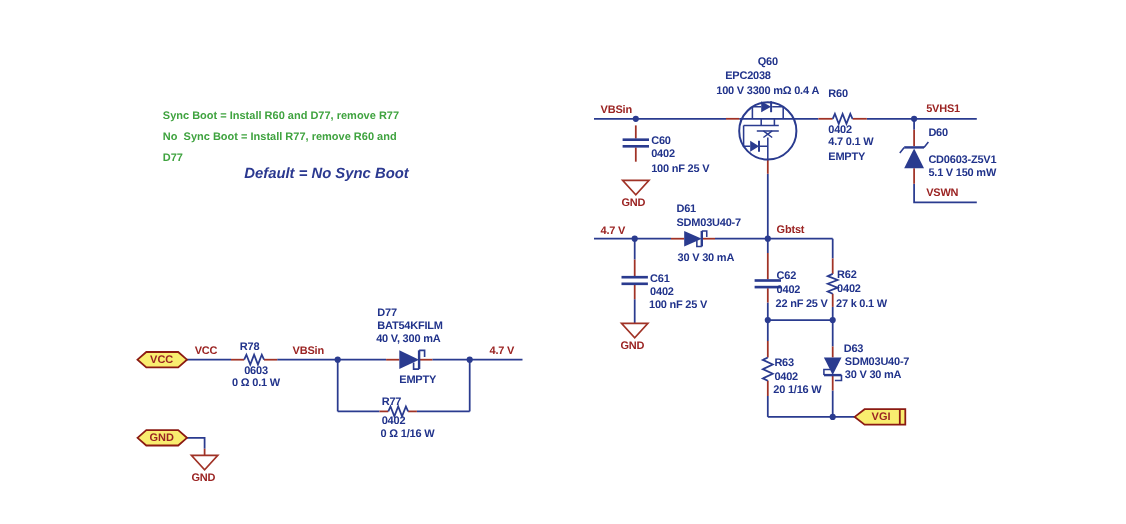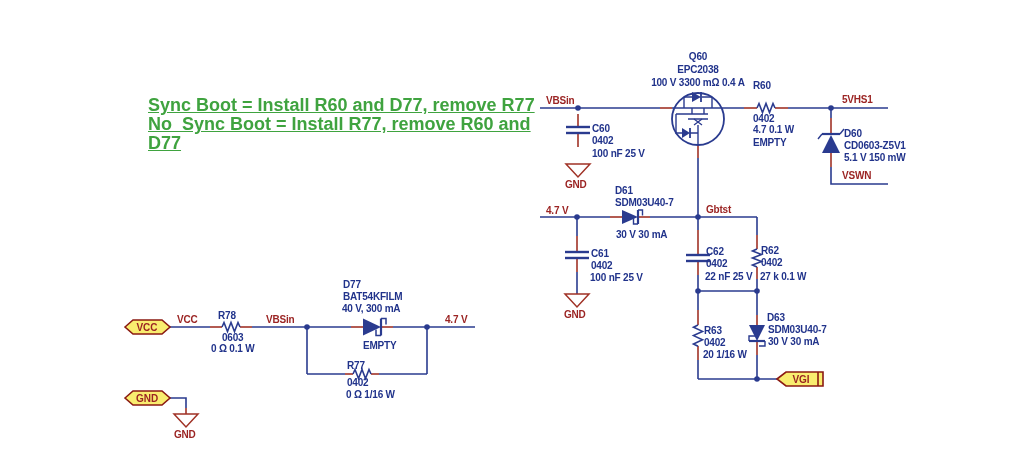--- a/index.html
+++ b/index.html
@@ -3,21 +3,21 @@
 <meta charset="utf-8">
 <style>
   html,body{margin:0;padding:0;background:#fff;}
   .canvas{position:relative;width:1024px;height:476px;background:#ffffff;overflow:hidden;
           font-family:"Liberation Sans",sans-serif;}
   .canvas svg{position:absolute;left:0;top:0;}
   .lbl{position:absolute;font-weight:bold;font-size:10px;line-height:11px;white-space:pre;letter-spacing:-0.2px;}
   .net{color:#9B2423;}
   .part{color:#21338B;}
   .ctr{transform:translateX(-50%);}
-  .note{position:absolute;font-weight:bold;font-size:18px;line-height:19px;color:#3FA33F;white-space:pre;text-decoration:underline;}
+  .note{position:absolute;font-weight:bold;font-size:10px;line-height:19px;color:#3FA33F;white-space:pre;}
   .note-default{position:absolute;font-weight:bold;font-style:italic;font-size:13.5px;color:#2B3990;white-space:pre;}
   .title{position:absolute;font-weight:bold;font-style:italic;font-size:17px;color:#1A1A1A;
          transform:translateX(-50%);white-space:pre;}
   .conn-txt{position:absolute;font-weight:bold;font-size:10px;line-height:11px;color:#9B2423;transform:translateX(-50%);}
 </style>
 </head>
 <body>
 
 <div class="canvas">
 
@@ -180,20 +180,21 @@
         <circle cx="698" cy="217" r="2.8"></circle>
       <circle cx="698" cy="291" r="2.8"></circle>
         <circle cx="757" cy="291" r="2.8"></circle>
       <circle cx="757" cy="379" r="2.8"></circle>
     </g>
   </svg>
 
   <div class="note" style="left:148px;top:96px">Sync Boot = Install R60 and D77, remove R77</div>
   <div class="note" style="left:148px;top:115px">No  Sync Boot = Install R77, remove R60 and</div>
   <div class="note" style="left:148px;top:134px">D77</div>
+  <div class="note-default" style="left:222px;top:150px">Default = No Sync Boot</div>
 
 
   <div class="conn-txt" style="left:147px;top:322px">VCC</div>
   <div class="conn-txt" style="left:147px;top:393px">GND</div>
   <div class="conn-txt" style="left:801px;top:374px">VGI</div>
 
   <div class="lbl net" style="left:177px;top:314px">VCC</div>
   <div class="lbl net" style="left:266px;top:314px">VBSin</div>
   <div class="lbl net" style="left:445px;top:314px">4.7 V</div>
   <div class="lbl net" style="left:174px;top:429px">GND</div>
@@ -212,33 +213,33 @@
   <div class="lbl part" style="left:343px;top:279px">D77</div>
   <div class="lbl part" style="left:343px;top:291px">BAT54KFILM</div>
   <div class="lbl part" style="left:342px;top:303px">40 V, 300 mA</div>
   <div class="lbl part" style="left:363px;top:340px">EMPTY</div>
 
   <div class="lbl part" style="left:347px;top:360px">R77</div>
   <div class="lbl part" style="left:347px;top:377px">0402</div>
   <div class="lbl part" style="left:346px;top:389px">0 Ω 1/16 W</div>
 
   <div class="lbl part ctr" style="left:698px;top:51px">Q60</div>
-  <div class="lbl part ctr" style="left:698px;top:64px">EPC2038</div>
+  <div class="lbl part ctr" style="left:680px;top:64px">EPC2038</div>
   <div class="lbl part ctr" style="left:698px;top:77px">100 V 3300 mΩ 0.4 A</div>
 
   <div class="lbl part" style="left:592px;top:123px">C60</div>
   <div class="lbl part" style="left:592px;top:135px">0402</div>
   <div class="lbl part" style="left:592px;top:148px">100 nF 25 V</div>
 
   <div class="lbl part" style="left:753px;top:80px">R60</div>
   <div class="lbl part" style="left:753px;top:113px">0402</div>
   <div class="lbl part" style="left:753px;top:124px">4.7 0.1 W</div>
   <div class="lbl part" style="left:753px;top:137px">EMPTY</div>
 
-  <div class="lbl part" style="left:844px;top:128px">D60</div>
+  <div class="lbl part" style="left:844px;top:116px">D60</div>
   <div class="lbl part" style="left:844px;top:140px">CD0603-Z5V1</div>
   <div class="lbl part" style="left:844px;top:152px">5.1 V 150 mW</div>
 
   <div class="lbl part" style="left:615px;top:185px">D61</div>
   <div class="lbl part" style="left:615px;top:197px">SDM03U40-7</div>
   <div class="lbl part" style="left:616px;top:229px">30 V 30 mA</div>
 
   <div class="lbl part" style="left:591px;top:248px">C61</div>
   <div class="lbl part" style="left:591px;top:260px">0402</div>
   <div class="lbl part" style="left:590px;top:272px">100 nF 25 V</div>

